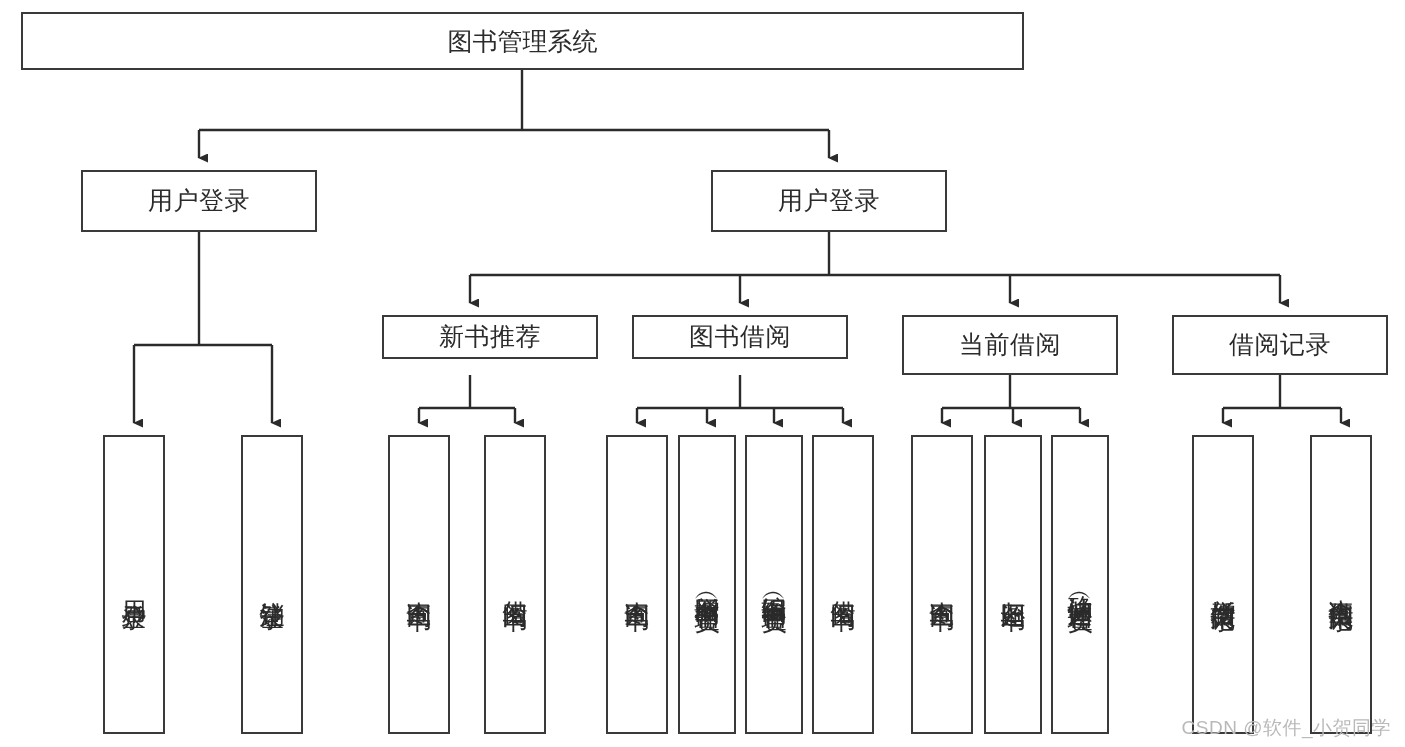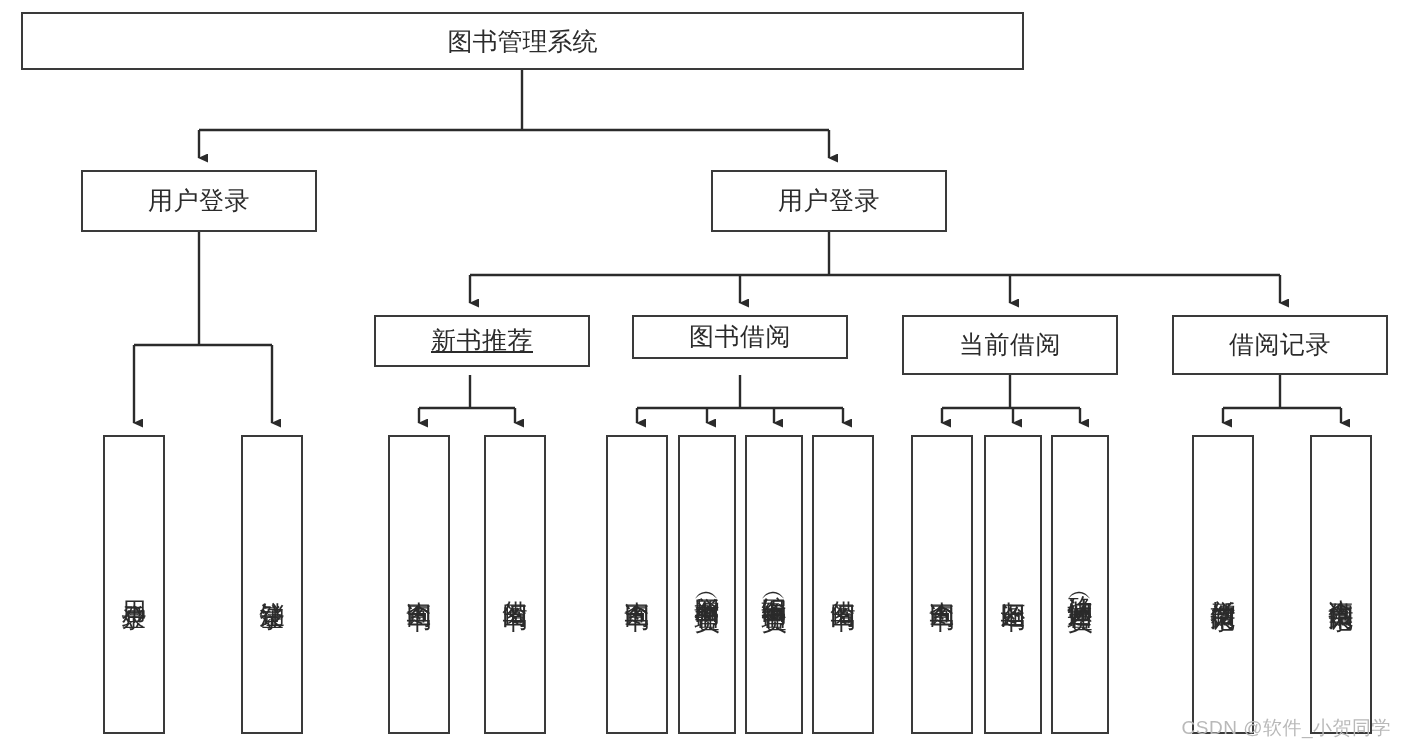--- a/index.html
+++ b/index.html
@@ -155,21 +155,21 @@
     <span>图书管理系统</span>
   </div>
 
   <div class="node h-node" style="left: 81px; top: 170px; width: 236px; height: 62px;">
     <span>用户登录</span>
   </div>
   <div class="node h-node" style="left: 711px; top: 170px; width: 236px; height: 62px;">
     <span>用户登录</span>
   </div>
 
-  <div class="node h-node" style="left: 374px; top: 315px; width: 216px; height: 52px; text-decoration: underline;">
+  <div class="node h-node" style="left: 382px; top: 315px; width: 216px; height: 44px;">
     <span>新书推荐</span>
   </div>
   <div class="node h-node" style="left: 632px; top: 315px; width: 216px; height: 44px;">
     <span>图书借阅</span>
   </div>
   <div class="node h-node" style="left: 1172px; top: 315px; width: 216px; height: 60px;">
     <span>借阅记录</span>
   </div>
   <div class="node h-node" style="left: 902px; top: 315px; width: 216px; height: 60px;">
     <span>当前借阅</span>

